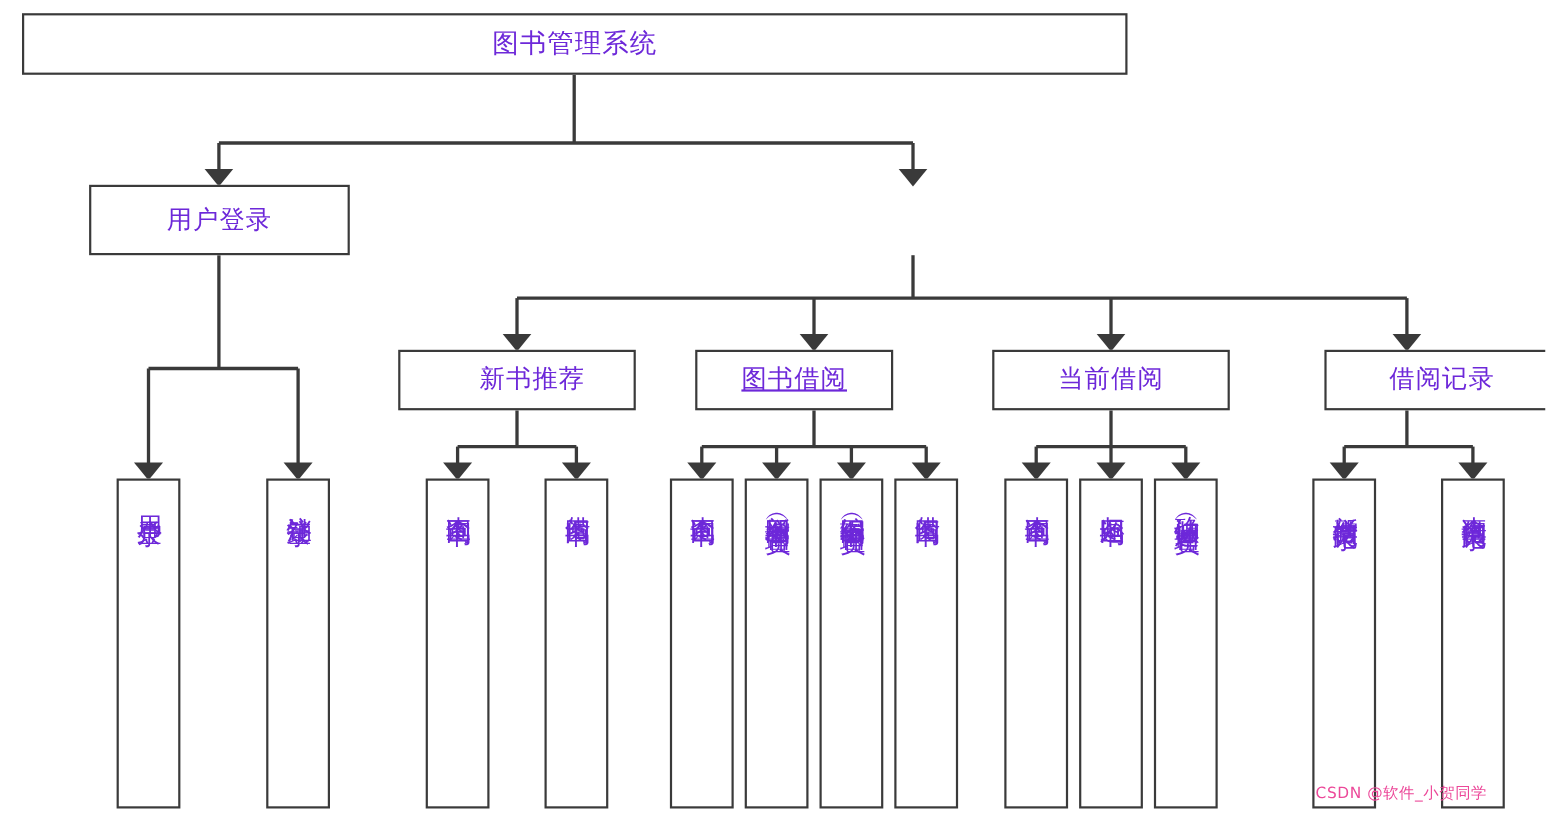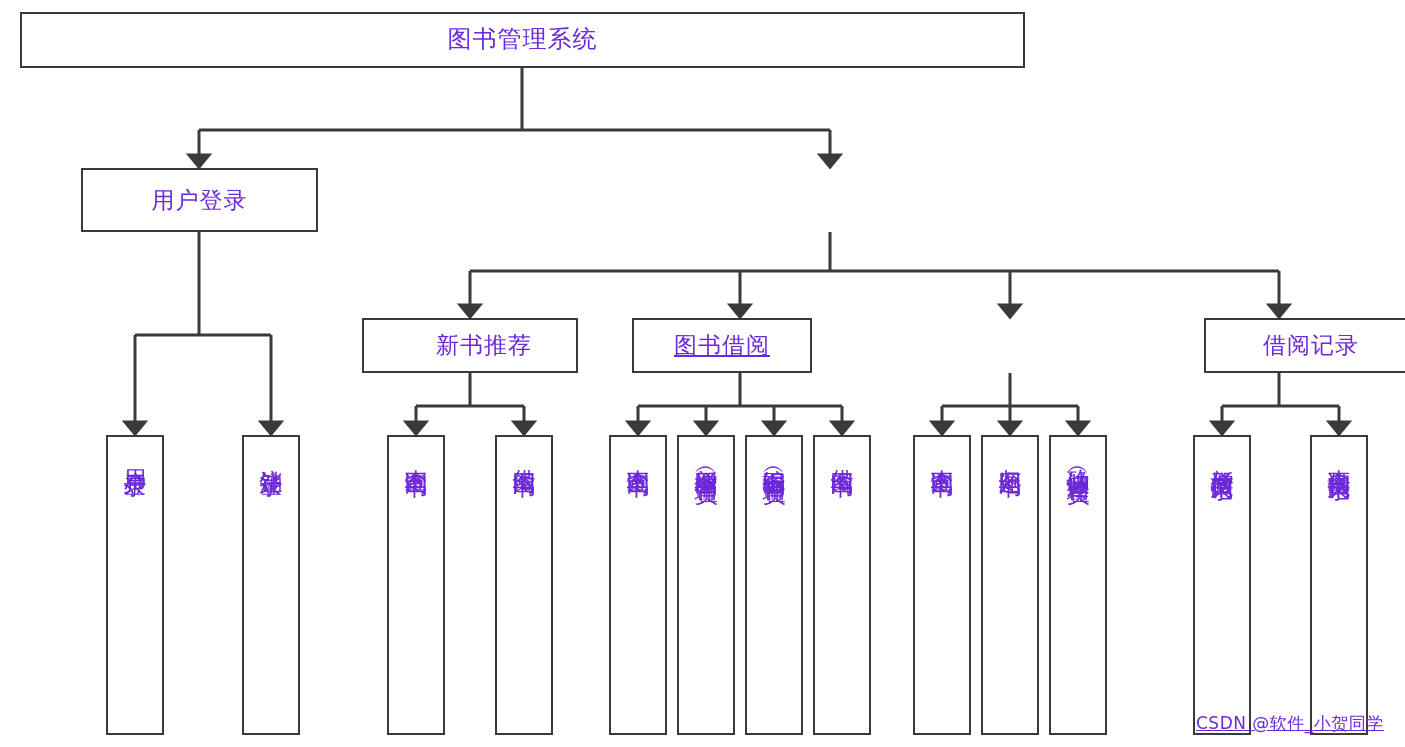--- a/index.html
+++ b/index.html
@@ -58,25 +58,24 @@
   .node.vert .label {
     writing-mode: vertical-rl;
     text-orientation: upright;
     font-size: 23px;
     line-height: 1.18;
     letter-spacing: 2px;
     white-space: nowrap;
   }
   .watermark {
     position: absolute;
-    font-size: 17px;
-    color: #6d28d9;
+    font-size: 14px;
+    color: #ec4899;
     white-space: nowrap;
     letter-spacing: 0.5px;
-    text-decoration: underline;
   }
 </style>
 </head>
 <body>
 
 <div id="canvas">
 
   <svg id="edges" viewBox="0 0 1405 747" width="1405" height="747">
     <defs>
       <marker id="arrow" markerWidth="11" markerHeight="11" refX="2.2" refY="5" orient="auto" markerUnits="strokeWidth">
@@ -137,20 +136,23 @@
 
 
   <div class="node horiz" style="left:362px; top:318px; width:216px; height:55px;padding-left:28px;">
     <span class="label">新书推荐</span>
   </div>
 
   <div class="node horiz" style="left:632px; top:318px; width:180px; height:55px;text-decoration:underline;">
     <span class="label">图书借阅</span>
   </div>
 
+  <div class="node horiz" style="left:902px; top:318px; width:216px; height:55px;">
+    <span class="label">当前借阅</span>
+  </div>
 
   <div class="node horiz" style="left:1204px; top:318px; width:214px; height:55px;">
     <span class="label">借阅记录</span>
   </div>
 
   <div class="node vert" style="left:106px; top:435px; width:58px; height:300px;">
     <span class="label">用户登录</span>
   </div>
 
   <div class="node vert" style="left:242px; top:435px; width:58px; height:300px;">

